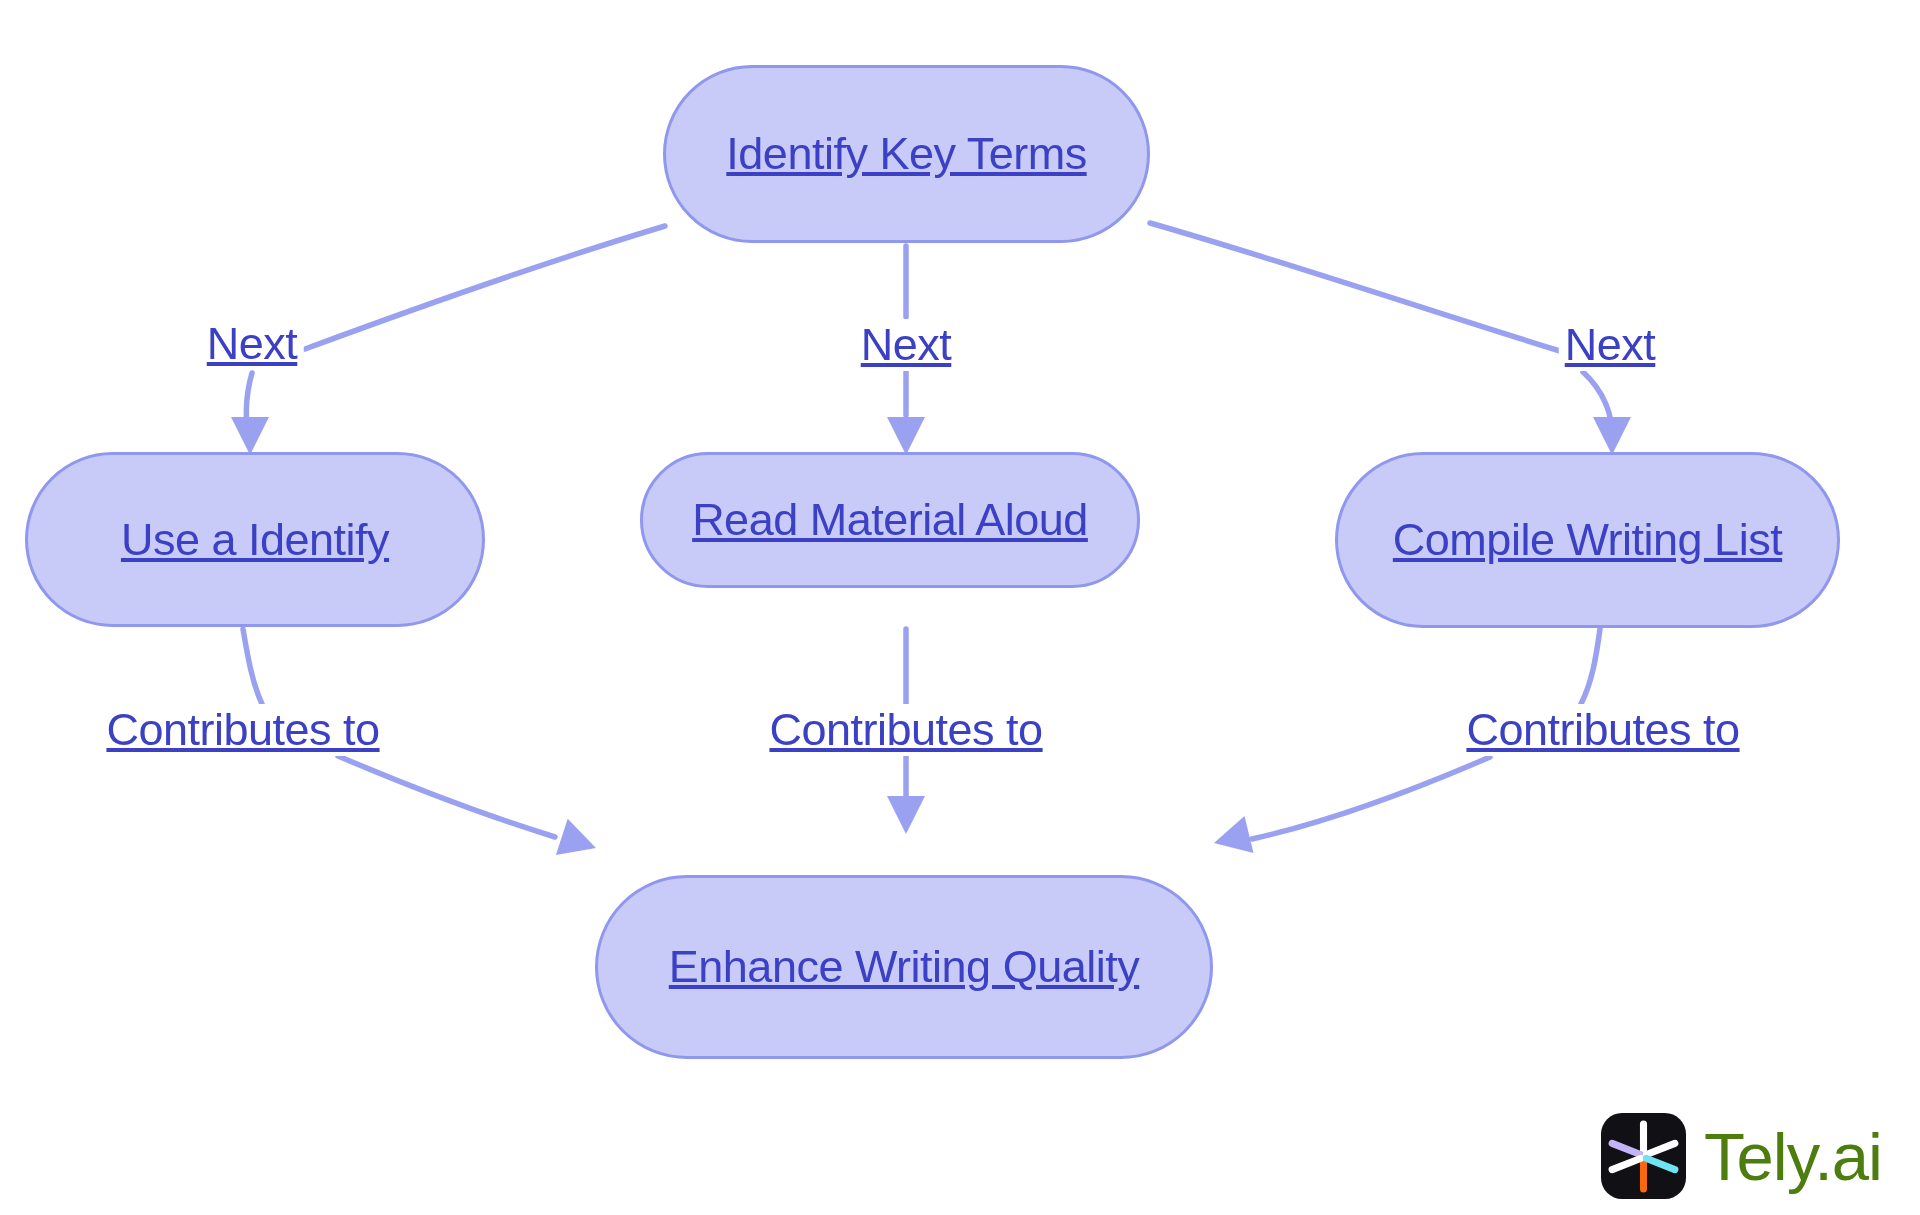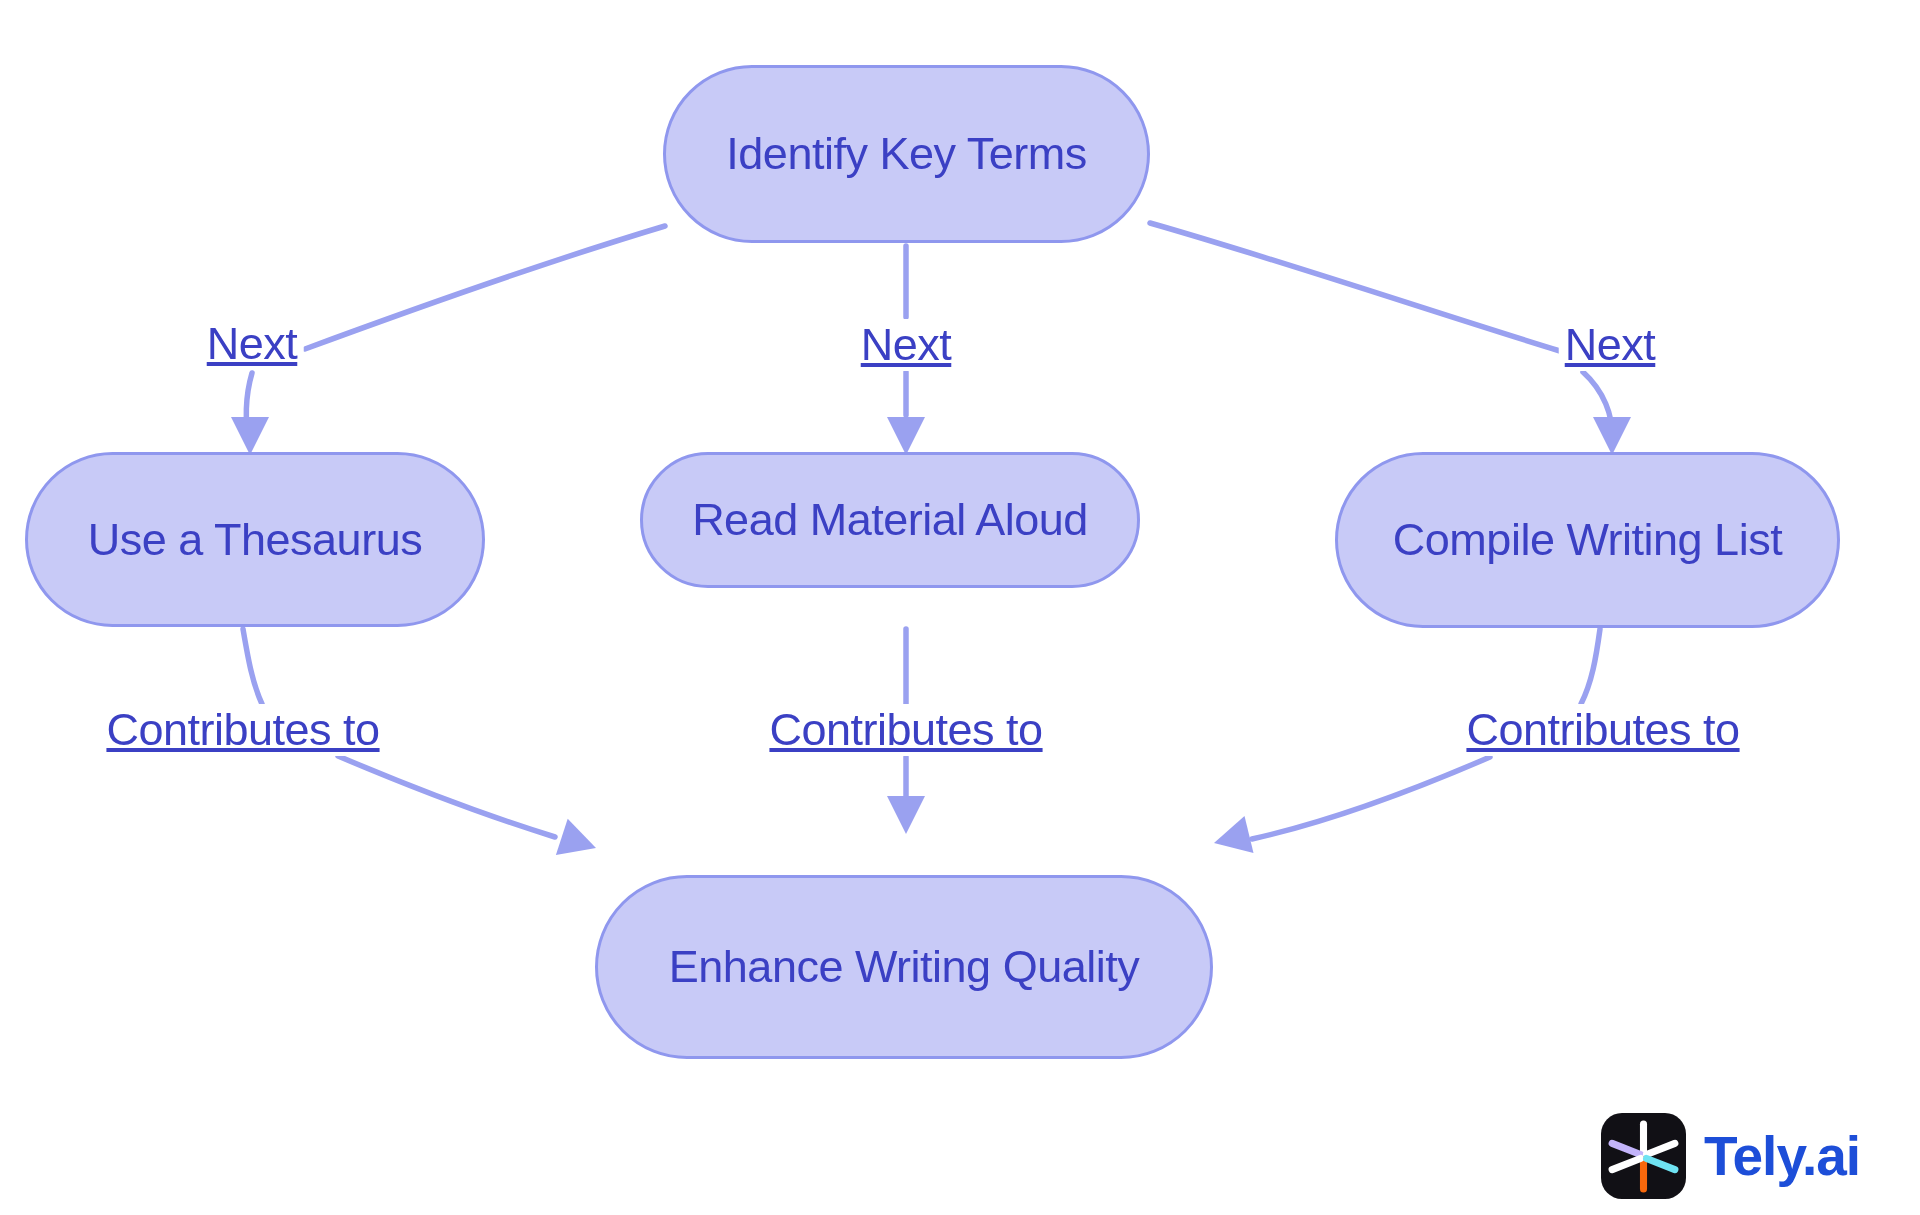--- a/index.html
+++ b/index.html
@@ -32,20 +32,21 @@
     align-items: center;
     justify-content: center;
     background: var(--node_fill, #c8caf7);
     border: 3px solid var(--node_border, #8f97ee);
     border-radius: 95px;
     color: var(--text, #3b40c4);
     font-size: 45px;
     letter-spacing: -0.5px;
     white-space: nowrap;
     box-sizing: border-box;
+    text-decoration: underline;
   }
   .edge-label {
     position: absolute;
     transform: translate(-50%, -50%);
     color: var(--text, #3b40c4);
     font-size: 45px;
     letter-spacing: -0.5px;
     white-space: nowrap;
     background: #ffffff;
     padding: 0 6px;
@@ -62,23 +63,23 @@
   #logo-badge {
     width: 85px;
     height: 86px;
     border-radius: 21px;
     background: var(--logo_background, #111015);
     display: flex;
     align-items: center;
     justify-content: center;
   }
   #brand-text {
-    color: #1d4ed8;
-    font-size: 55px;
-    font-weight: 700;
+    color: #4d7c0f;
+    font-size: 67px;
+    font-weight: 400;
     letter-spacing: -1px;
     line-height: 1;
   }
 </style>
 </head>
 <body>
 
 <div id="canvas">
 
   <svg id="edge-layer" width="1920" height="1215" viewBox="0 0 1920 1215">
@@ -103,21 +104,21 @@
     <path class="edge-path" d="M 906 757 L 906 796"></path>
     <polygon class="arrow-head" points="906,834 887,796 925,796"></polygon>
 
     <path class="edge-path" d="M 1600 629 C 1596 658, 1592 682, 1581 704"></path>
     <path class="edge-path" d="M 1490 757 C 1400 796, 1315 825, 1252 839"></path>
     <polygon class="arrow-head" points="1214,843 1244.5,816 1253.5,853"></polygon>
   </svg>
 
   <div class="node" style="left:663px; top:65px;  width:487px; height:178px;">Identify Key Terms</div>
 
-  <div class="node" style="left:25px;  top:452px; width:460px; height:175px;">Use a Thesaurus</div>
+  <div class="node" style="left:25px;  top:452px; width:460px; height:175px;">Use a Identify</div>
 
   <div class="node" style="left:640px; top:452px; width:500px; height:136px;">Read Material Aloud</div>
 
   <div class="node" style="left:1335px; top:452px; width:505px; height:176px;">Compile Writing List</div>
 
   <div class="node" style="left:595px; top:835px; width:618px; height:184px;margin-top:40px;">Enhance Writing Quality</div>
 
   <div class="edge-label" style="left:252px;  top:344px;">Next</div>
 
   <div class="edge-label" style="left:906px;  top:345px;">Next</div>

